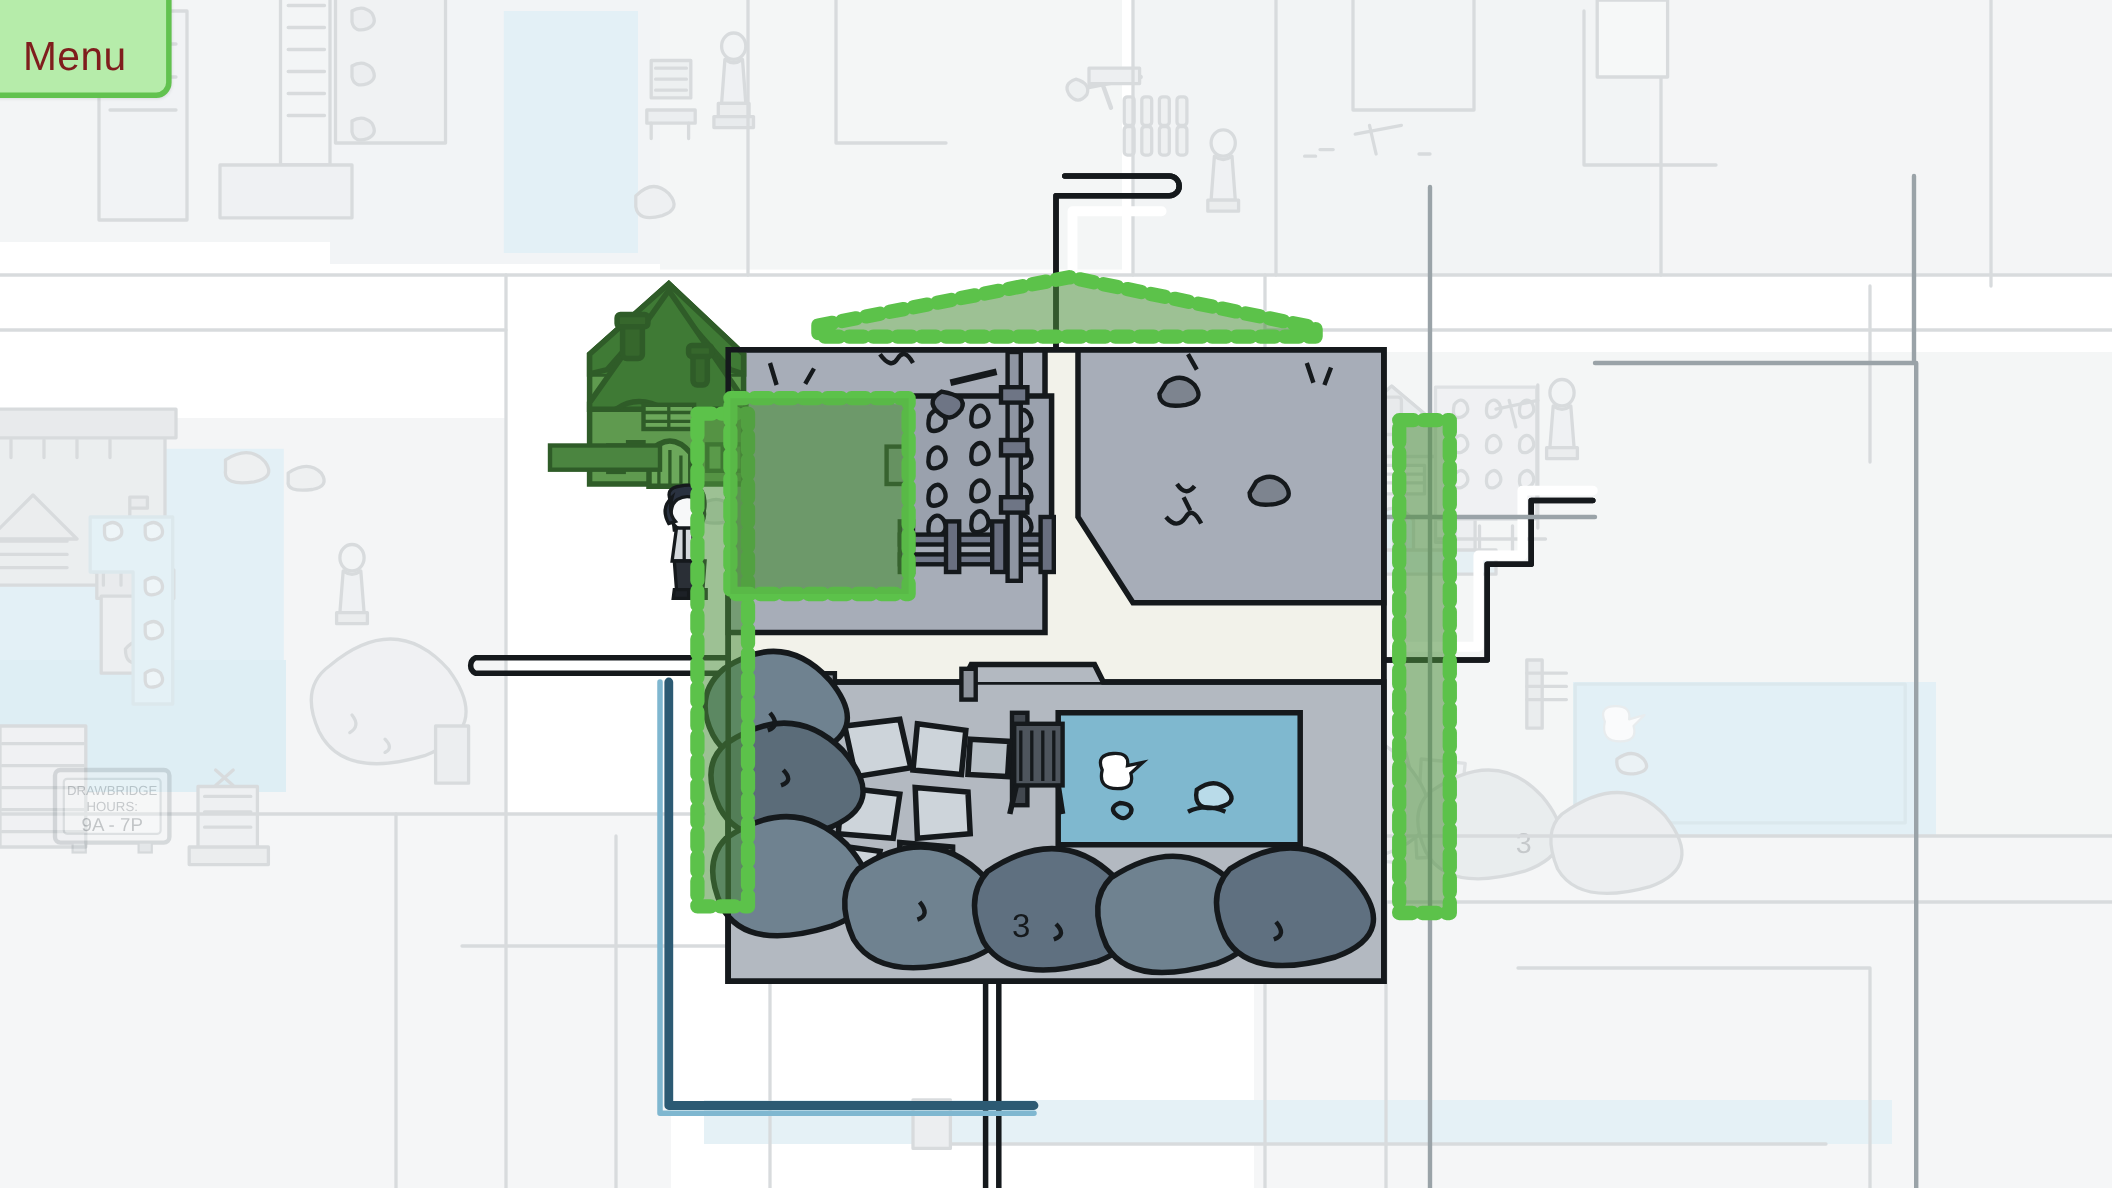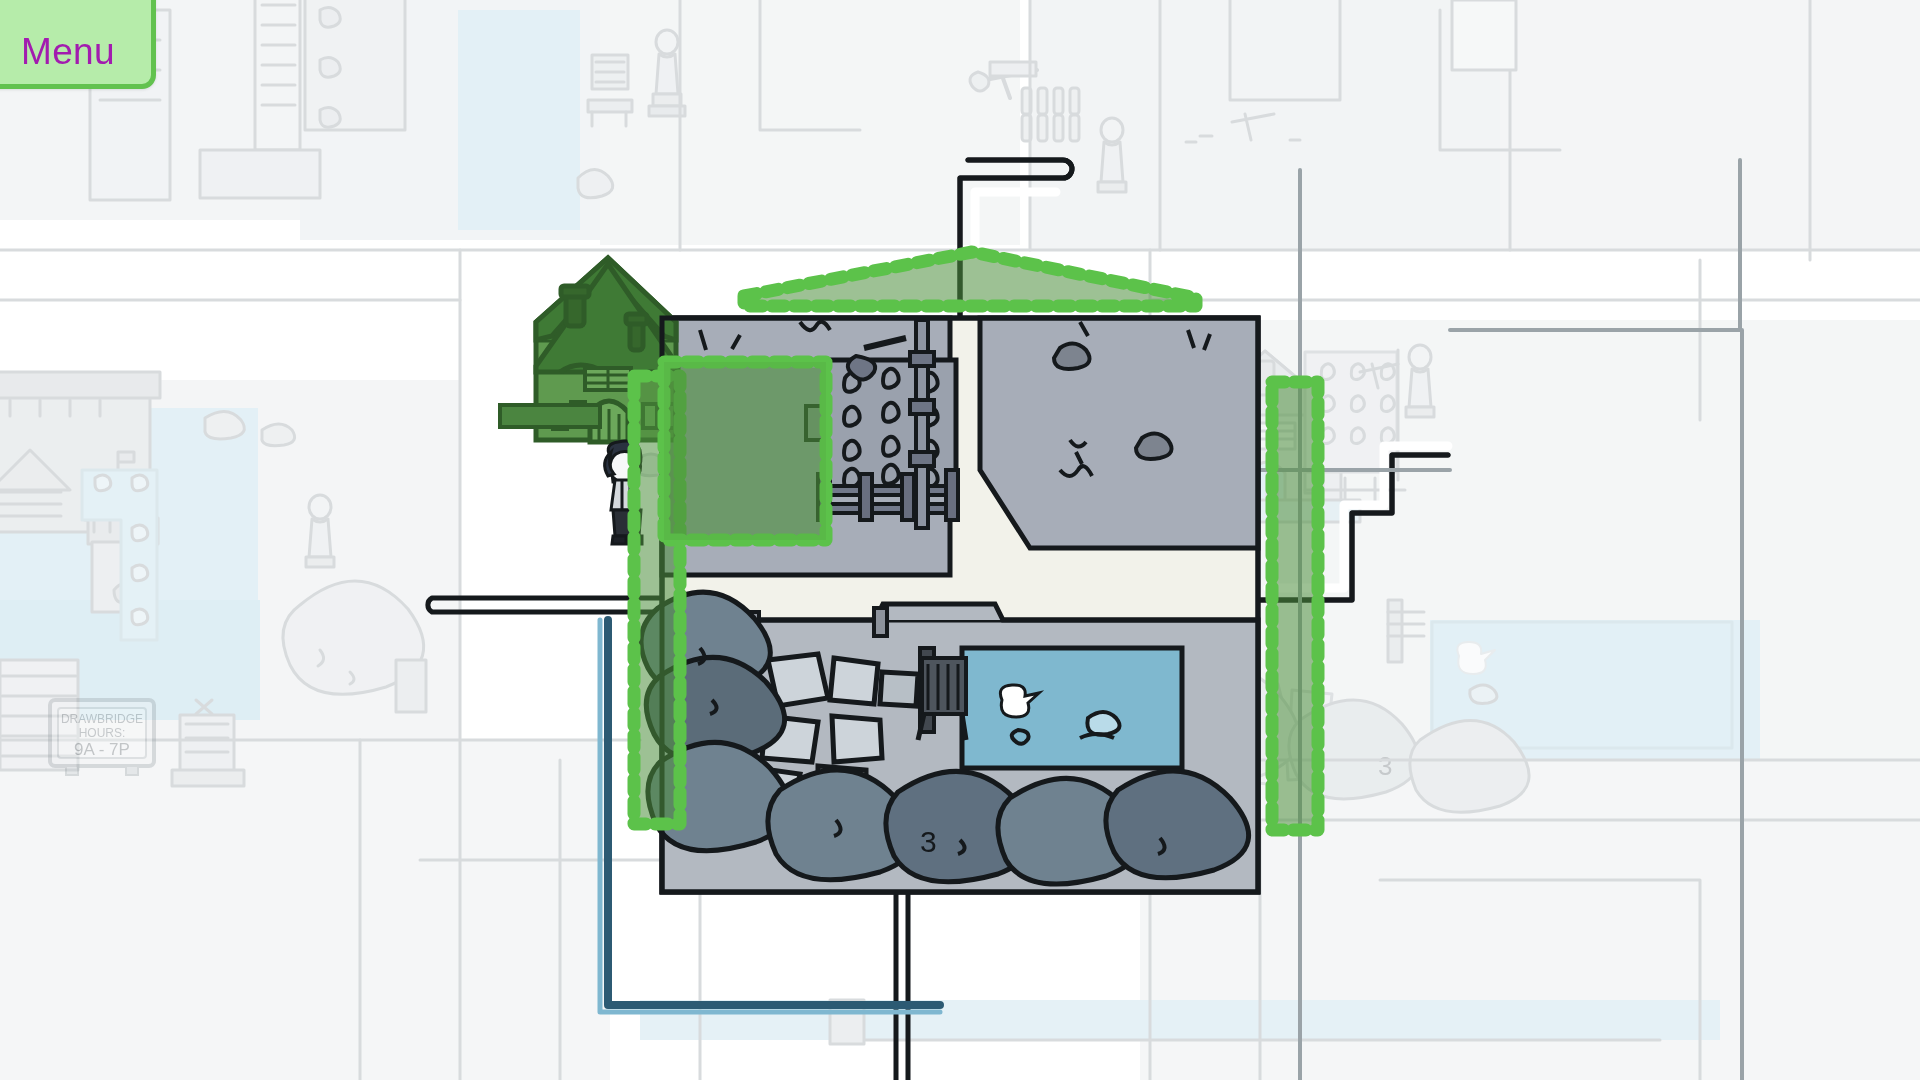--- a/index.html
+++ b/index.html
@@ -33,21 +33,21 @@
     display: flex;
     align-items: flex-end;
     justify-content: center;
     padding-bottom: 14px;
     z-index: 60;
     cursor: pointer;
     box-shadow: 0 1px 3px rgba(0,0,0,0.10);
   }
   #menu-button .label {
     font-size: 37px;
-    color: #a21caf;
+    color: #7f1d1d;
     letter-spacing: .4px;
     line-height: 1;
     padding-right: 6px;
   }
   .faded { opacity: .38; }
   .fadedmore { opacity: .30; }
   .hl-stroke {
     fill: none;
     stroke: #5cc24a;
     stroke-width: 13;

